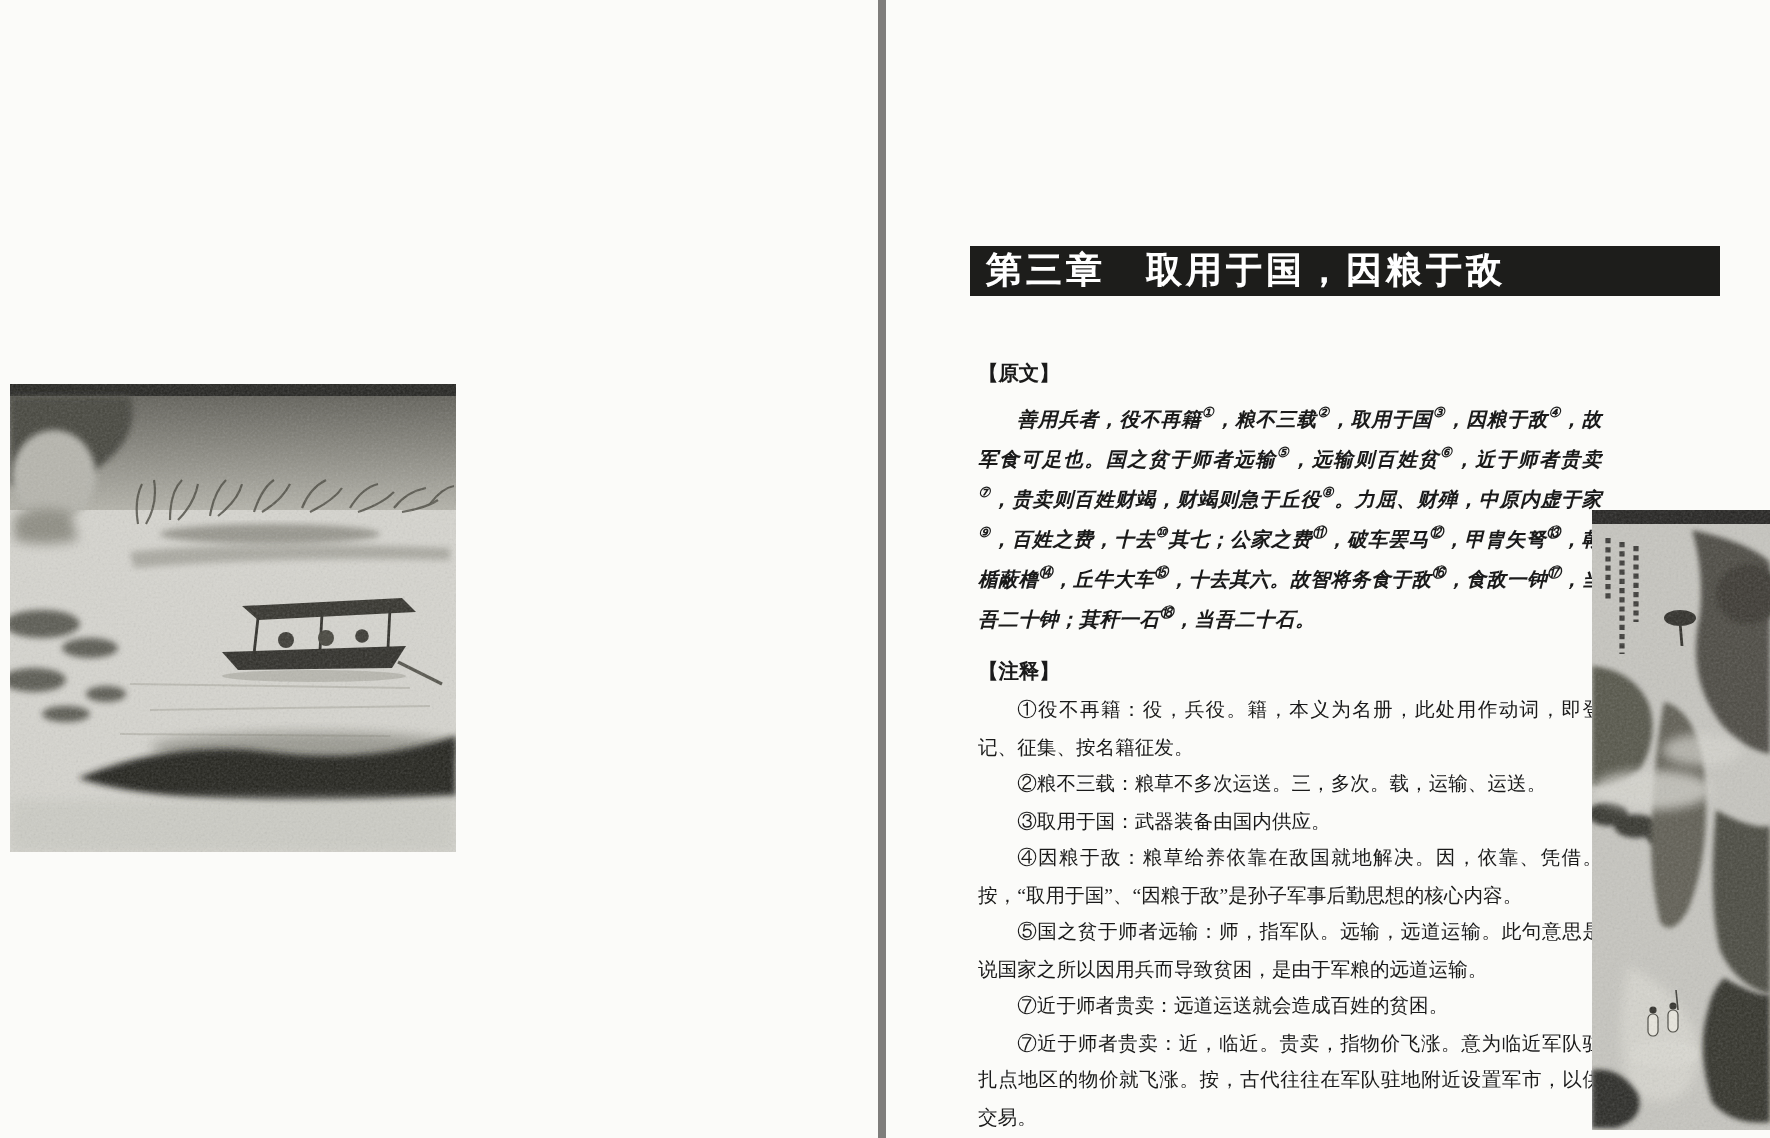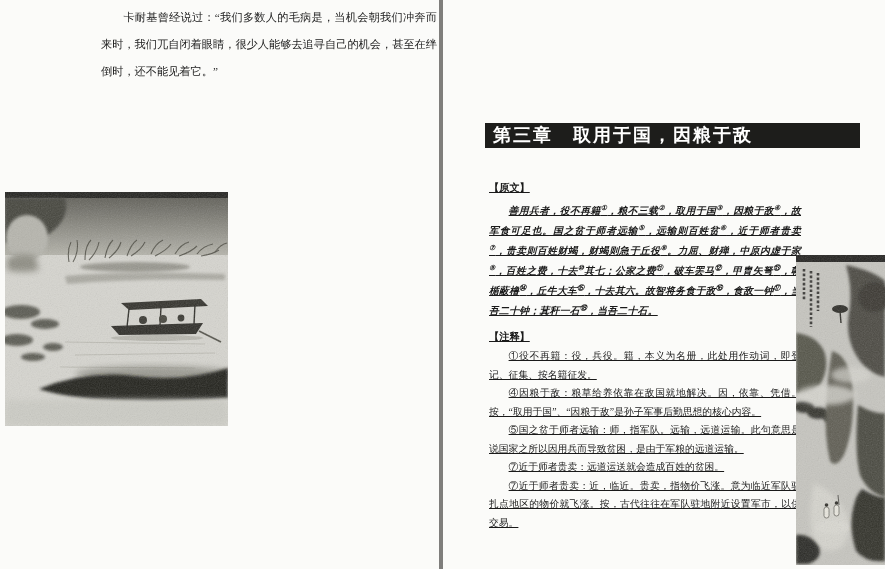--- a/index.html
+++ b/index.html
@@ -22,41 +22,40 @@
   
   .banner {
     position:absolute; left:485px; top:123px; width:375px; height:25px;
     background:#1d1d1b; color:#ffffff;
     font-family:"Liberation Sans", sans-serif; font-weight:bold;
     font-size:18px; line-height:25px; letter-spacing:2px;
     padding-left:8px; box-sizing:border-box; white-space:nowrap;
   }
   .right-col {
     position:absolute; left:489px; top:181px; width:312px;
-    font-size:9.8px; word-break:break-all; text-align:justify; color:#1a1a1a;text-decoration:underline;
+    font-size:9.8px; word-break:break-all; text-align:justify; color:#1a1a1a;
   }
   .sec-label { margin:0; font-weight:bold; font-size:10.2px; line-height:14px; text-align:left; }
   .original-body {
     margin:6px 0 0 0; text-indent:2em; line-height:20px;
     font-weight:bold; font-style:italic; letter-spacing:0.3px;
   }
   .original-body sup { font-size:0.7em; line-height:0; vertical-align:super; }
   .notes-label { margin-top:9px; }
   .notes { margin-top:3px; }
   .notes p { margin:0; text-indent:2em; line-height:18.5px; }
   .right-painting { position:absolute; left:796px; top:255px; }
 </style>
 </head>
 <body>
 
 <div class="spread">
 
   <section>
     <div class="left-text">
-        <p>卡耐基曾经说过：“我们多数人的毛病是，当机会朝我们冲奔而来时，我们兀自闭着眼睛，很少人能够去追寻自己的机会，甚至在绊倒时，还不能见着它。”</p>
       </div>
 
     <svg class="left-painting" width="223" height="234" viewBox="0 0 223 234">
       <defs>
         <filter id="lp-b2" x="-20%" y="-20%" width="140%" height="140%">
             <feGaussianBlur stdDeviation="1.6"></feGaussianBlur>
           </filter>
         <filter id="lp-b3" x="-30%" y="-30%" width="160%" height="160%">
             <feGaussianBlur stdDeviation="3"></feGaussianBlur>
           </filter>
@@ -129,20 +128,22 @@
     <header class="banner">
       <span>第三章　取用于国，因粮于敌</span>
     </header>
 
     <div class="right-col">
       <p class="sec-label">【原文】</p>
       <p class="original-body">善用兵者，役不再籍<sup>①</sup>，粮不三载<sup>②</sup>，取用于国<sup>③</sup>，因粮于敌<sup>④</sup>，故军食可足也。国之贫于师者远输<sup>⑤</sup>，远输则百姓贫<sup>⑥</sup>，近于师者贵卖<sup>⑦</sup>，贵卖则百姓财竭，财竭则急于丘役<sup>⑧</sup>。力屈、财殚，中原内虚于家<sup>⑨</sup>，百姓之费，十去<sup>⑩</sup>其七；公家之费<sup>⑪</sup>，破车罢马<sup>⑫</sup>，甲胄矢弩<sup>⑬</sup>，戟楯蔽橹<sup>⑭</sup>，丘牛大车<sup>⑮</sup>，十去其六。故智将务食于敌<sup>⑯</sup>，食敌一钟<sup>⑰</sup>，当吾二十钟；萁秆一石<sup>⑱</sup>，当吾二十石。</p>
       <p class="sec-label notes-label">【注释】</p>
       <div class="notes">
           <p class="note">①役不再籍：役，兵役。籍，本义为名册，此处用作动词，即登记、征集、按名籍征发。</p>
+          <p class="note">②粮不三载：粮草不多次运送。三，多次。载，运输、运送。</p>
+          <p class="note">③取用于国：武器装备由国内供应。</p>
           <p class="note">④因粮于敌：粮草给养依靠在敌国就地解决。因，依靠、凭借。按，“取用于国”、“因粮于敌”是孙子军事后勤思想的核心内容。</p>
           <p class="note">⑤国之贫于师者远输：师，指军队。远输，远道运输。此句意思是说国家之所以因用兵而导致贫困，是由于军粮的远道运输。</p>
           <p class="note">⑦近于师者贵卖：远道运送就会造成百姓的贫困。</p>
           <p class="note">⑦近于师者贵卖：近，临近。贵卖，指物价飞涨。意为临近军队驻扎点地区的物价就飞涨。按，古代往往在军队驻地附近设置军市，以供交易。</p>
         </div>
     </div>
 
     <svg class="right-painting" width="89" height="310" viewBox="0 0 89 310">
       <defs>
         <filter id="rp-b2" x="-20%" y="-20%" width="140%" height="140%">

